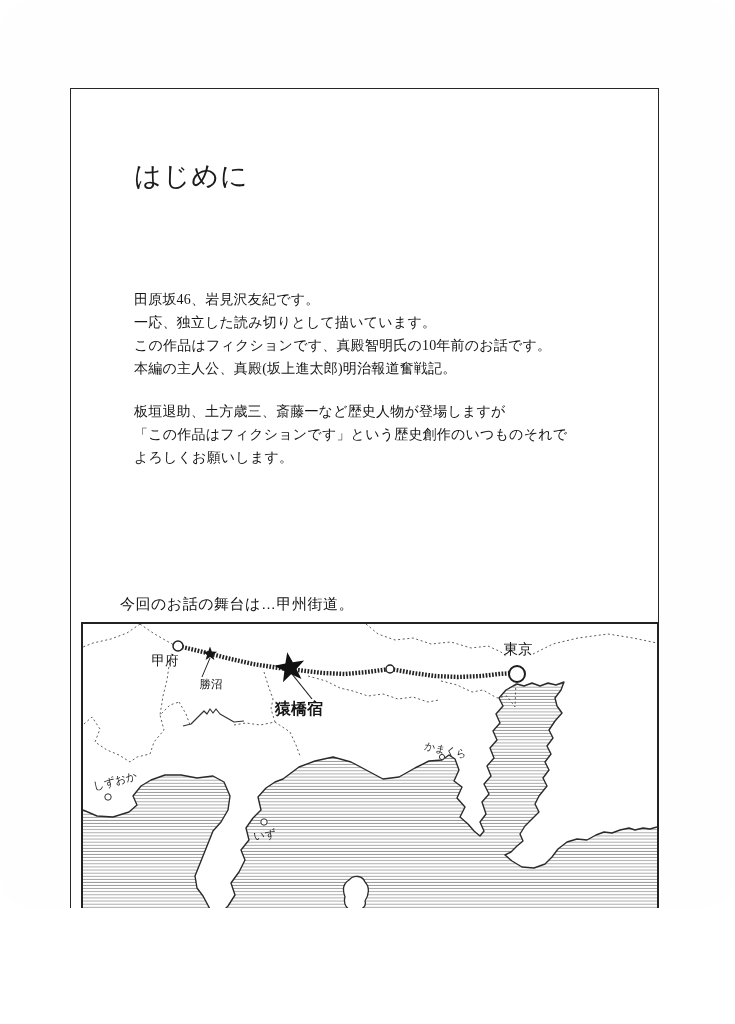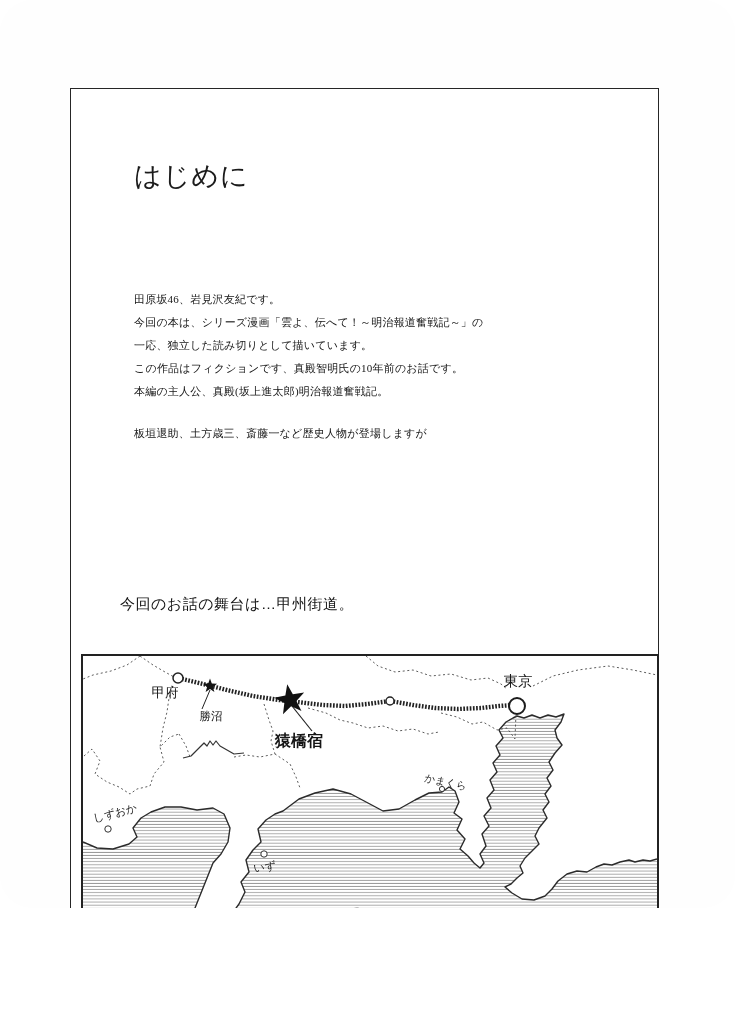--- a/index.html
+++ b/index.html
@@ -11,31 +11,31 @@
     position:absolute;left:70px;top:88px;width:587px;height:843px;
     border:1.6px solid #262626;background:#fff;
   }
   .doc-title{
     position:absolute;left:63px;top:69px;
     font-family:"Liberation Sans","DejaVu Sans",sans-serif;
     font-size:27px;font-weight:500;letter-spacing:1px;color:#1b1b1b;
   }
   .doc-body{
     position:absolute;left:63px;top:199px;width:500px;
-    font-size:11px;line-height:23px;letter-spacing:0.2px;color:#151515;
+    font-size:14px;line-height:23px;letter-spacing:0.2px;color:#151515;
   }
-  .para2{margin-top:20px;font-family:Liberation Mono, monospace;}
+  .para2{margin-top:20px;}
   .map-caption{
     position:absolute;left:49px;top:506px;
     font-family:"Liberation Sans","DejaVu Sans",sans-serif;
     font-size:15px;color:#131313;letter-spacing:0.5px;text-align:right;
   }
   .map-frame{
     position:absolute;left:10px;top:533px;width:574px;height:298px;
-    border:2px solid #222;box-sizing:content-box;background:#fff;margin-top:32px;
+    border:2px solid #222;box-sizing:content-box;background:#fff;
   }
   .map-frame svg{display:block;width:574px;height:298px;}
   .page-number{
     position:absolute;left:638px;top:938px;width:20px;text-align:center;
     font-size:13.5px;color:#4a4a4a;
   }
   svg text{fill:#161616;}
   .maplabel{font-family:"Liberation Sans","DejaVu Sans",sans-serif;}
   .hand{font-family:"Liberation Sans","DejaVu Sans",sans-serif;fill:#262626;}
 </style>
@@ -43,27 +43,28 @@
 <body>
 
 <div class="canvas">
   <div class="doc-frame">
 
     <div class="doc-title">はじめに</div>
 
     <div class="doc-body">
       <div class="para">
         <div>田原坂46、岩見沢友紀です。</div>
-        <div>今回の本は、シリーズ漫画「雲よ、伝へて！～明治報道奮戦記～」の</div>
         <div>一応、独立した読み切りとして描いています。</div>
         <div>この作品はフィクションです、真殿智明氏の10年前のお話です。</div>
         <div>本編の主人公、真殿(坂上進太郎)明治報道奮戦記。</div>
       </div>
       <div class="para para2">
         <div>板垣退助、土方歳三、斎藤一など歴史人物が登場しますが</div>
+        <div>「この作品はフィクションです」という歴史創作のいつものそれで</div>
+        <div>よろしくお願いします。</div>
       </div>
     </div>
 
     <div class="map-caption">今回のお話の舞台は…甲州街道。</div>
 
     <div class="map-frame">
       <svg viewBox="0 0 574 298" preserveAspectRatio="none">
         <defs>
           <pattern id="sea" width="6" height="3.1" patternUnits="userSpaceOnUse">
             <rect width="6" height="3.1" fill="#ffffff"></rect>

